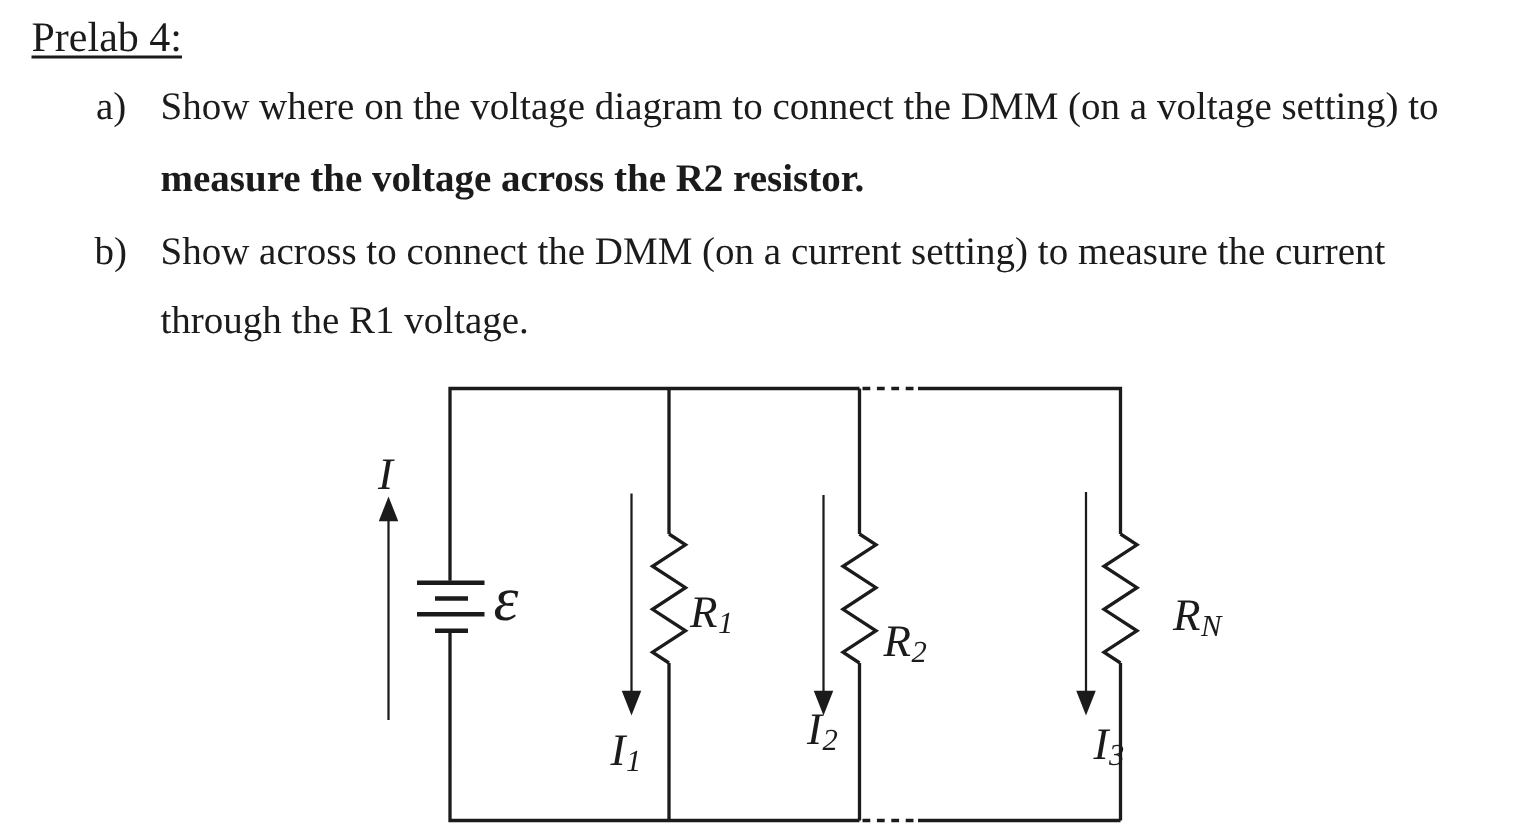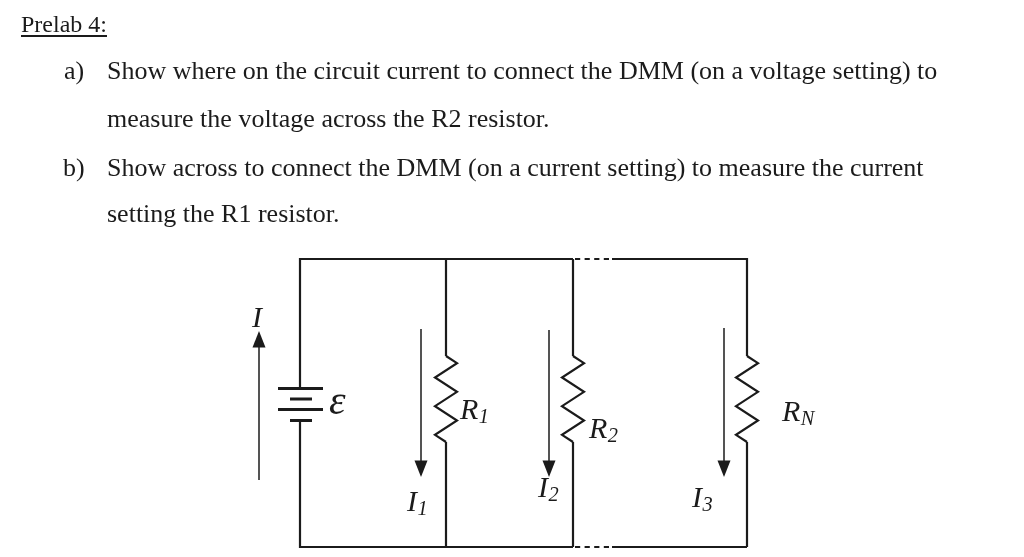--- a/index.html
+++ b/index.html
@@ -6,21 +6,21 @@
   .page{
     position:relative;
     width:1024px;height:557px;
     background:#ffffff;
     font-family:"Liberation Serif", serif;
     color:#1b1b1b;
     overflow:hidden;
   }
   .abs{position:absolute;white-space:nowrap;}
   .title{
-    font-size:24px;line-height:1.1;
+    font-size:28px;line-height:1.1;
     text-decoration:underline;
     text-underline-offset:3px;
   }
   .body-line{font-size:26px;line-height:1.15;}
   .marker{font-size:26px;line-height:1.15;}
   .circ-label{font-style:italic;font-size:30px;line-height:1;}
   .circ-label .sub{
     font-style:italic;
     font-size:0.68em;
     position:relative;
@@ -31,26 +31,26 @@
   svg{position:absolute;left:0;top:0;}
 </style>
 </head>
 <body>
 
 <div class="page">
 
   <div class="abs title" style="left:21px;top:11px;">Prelab 4:</div>
 
   <div class="abs marker" style="left:64px;top:56px;">a)</div>
-  <div class="abs body-line" style="left:107px;top:56px;">Show where on the circuit current to connect the DMM (on a voltage setting) to</div>
-  <div class="abs body-line" style="left:107px;top:104px;">measure the voltage across the R2 resistor.</div>
+  <div class="abs body-line" style="left:107px;top:56px;">Show where on the voltage diagram to connect the DMM (on a voltage setting) to</div>
+  <div class="abs body-line" style="left:107px;top:104px;font-weight:bold;">measure the voltage across the R2 resistor.</div>
 
   <div class="abs marker" style="left:63px;top:153px;">b)</div>
   <div class="abs body-line" style="left:107px;top:153px;">Show across to connect the DMM (on a current setting) to measure the current</div>
-  <div class="abs body-line" style="left:107px;top:199px;">setting the R1 resistor.</div>
+  <div class="abs body-line" style="left:107px;top:199px;">through the R1 voltage.</div>
 
   <div>
     <svg width="1024" height="557" viewBox="0 0 1024 557" fill="none" stroke="#1b1b1b" stroke-width="2.2" stroke-linecap="butt">
 
       <path d="M300 387.2 L300 259 L573 259"></path>
       <path stroke-dasharray="5.2 4.4" d="M575 259 L612 259"></path>
       <path d="M612 259 L747 259 L747 356"></path>
 
       <path d="M300 421.8 L300 547 L573 547"></path>
       <path stroke-dasharray="5.2 4.4" d="M575 547 L612 547"></path>
@@ -96,16 +96,16 @@
     <div class="abs circ-label" style="left:460px;top:394px;text-align:right;"><span>R</span><span class="sub">1</span></div>
 
     <div class="abs circ-label" style="left:589px;top:413px;"><span>R</span><span class="sub">2</span></div>
 
     <div class="abs circ-label" style="left:760px;top:396px;margin-left:22px;"><span>R</span><span class="sub">N</span></div>
 
     <div class="abs circ-label" style="left:407px;top:486px;"><span>I</span><span class="sub">1</span></div>
 
     <div class="abs circ-label" style="left:538px;top:472px;"><span>I</span><span class="sub">2</span></div>
 
-    <div class="abs circ-label" style="left:692px;top:482px;"><span>I</span><span class="sub">3</span></div>
+    <div class="abs circ-label" style="left:729px;top:482px;"><span>I</span><span class="sub">3</span></div>
   </div>
 
 </div>
 
 </body></html>

